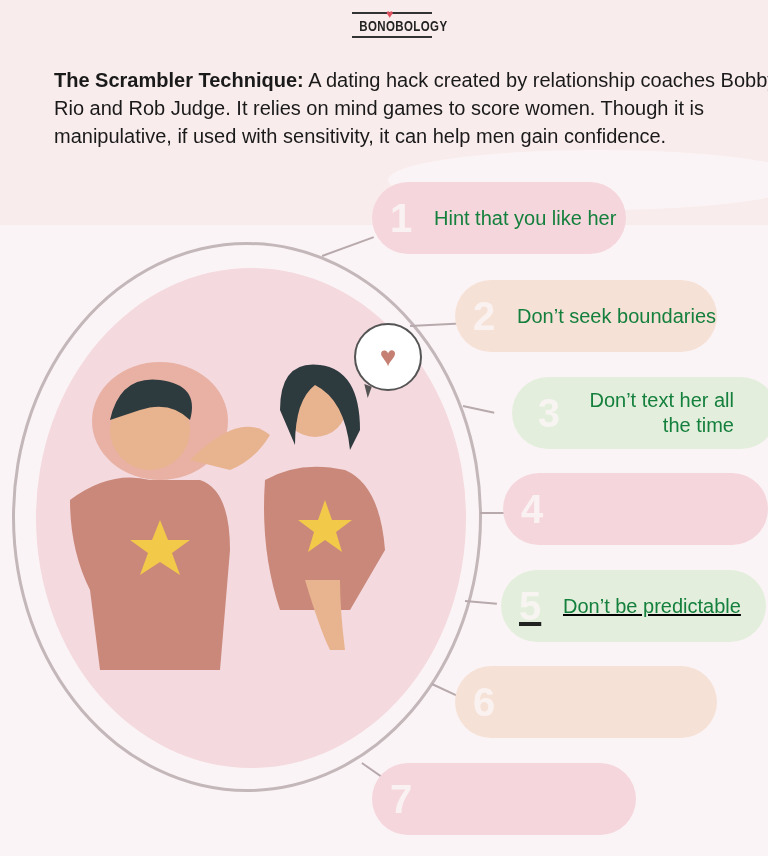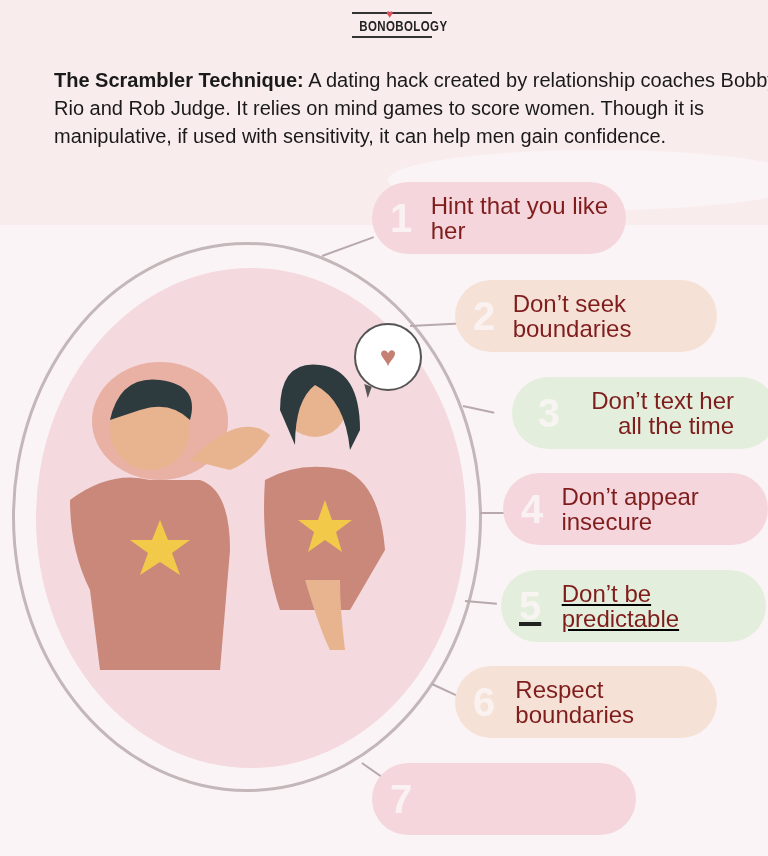--- a/index.html
+++ b/index.html
@@ -9,21 +9,21 @@
   .logo{position:absolute;left:352px;top:12px;width:80px;text-align:center;}
   .logo .line{height:2px;background:#333;margin:0 auto;}
   .logo .heart{position:absolute;left:34px;top:-5px;color:#e05260;font-size:12px;}
   .logo .name{font-family:"Liberation Sans",sans-serif;font-weight:bold;font-size:14px;color:#222;letter-spacing:0.5px;margin:4px 0 2px;transform:scaleX(0.82);}
   .intro{position:absolute;left:22px;top:66px;width:730px;font-size:20px;line-height:28px;color:#1a1a1a;margin-left:32px;}
   .intro b{font-weight:bold;}
   .ring{position:absolute;left:12px;top:242px;width:470px;height:550px;border:3px solid #c4b7ba;border-radius:50%;box-sizing:border-box;}
   .inner{position:absolute;left:36px;top:268px;width:430px;height:500px;background:#f4d9de;border-radius:50%;}
   .pill{position:absolute;height:72px;border-radius:36px;display:flex;align-items:center;box-sizing:border-box;padding-left:18px;}
   .pill .num{font-size:40px;font-weight:bold;color:#fbf6f6;opacity:0.85;width:30px;margin-right:14px;}
-  .pill .txt{font-size:24px;color:#7f1d1d;line-height:25px;}
+  .pill .txt{font-size:20px;color:#15803d;line-height:25px;}
   .pink{background:#f5d6dc;}
   .peach{background:#f6e1d6;}
   .green{background:#e3efdc;}
   .conn{position:absolute;height:1.5px;background:#b7a9ac;transform-origin:left center;}
   .bubble{position:absolute;left:354px;top:323px;width:64px;height:64px;border:2px solid #555;border-radius:50%;background:#fff;display:flex;align-items:center;justify-content:center;color:#c57f73;font-size:28px;}
   .bubble:after{content:"";position:absolute;left:6px;bottom:-8px;border-left:8px solid transparent;border-top:12px solid #555;transform:rotate(20deg);}
   .man-head-bg{position:absolute;left:92px;top:362px;width:136px;height:118px;background:#e8b1a3;border-radius:50%;}
 </style>
 </head>
 <body>
@@ -77,25 +77,23 @@
 <div class="pill peach" style="left:455px;top:280px;width:262px;">
   <span class="num">2</span>
   <span class="txt">Don’t seek boundaries</span>
 </div>
 <div class="pill green" style="left:512px;top:377px;width:265px;text-align:right;">
   <span class="num">3</span>
   <span class="txt" style="width:160px;">Don’t text her all the time</span>
 </div>
 <div class="pill pink" style="left:503px;top:473px;width:265px;">
   <span class="num">4</span>
-  <span class="txt">Don’t appear insecure</span>
 </div>
 <div class="pill green" style="left:501px;top:570px;width:265px;text-decoration:underline;">
   <span class="num">5</span>
   <span class="txt">Don’t be predictable</span>
 </div>
 <div class="pill peach" style="left:455px;top:666px;width:262px;">
   <span class="num">6</span>
-  <span class="txt">Respect boundaries</span>
 </div>
 <div class="pill pink" style="left:372px;top:763px;width:264px;">
   <span class="num">7</span>
 </div>
 
 </body></html>

